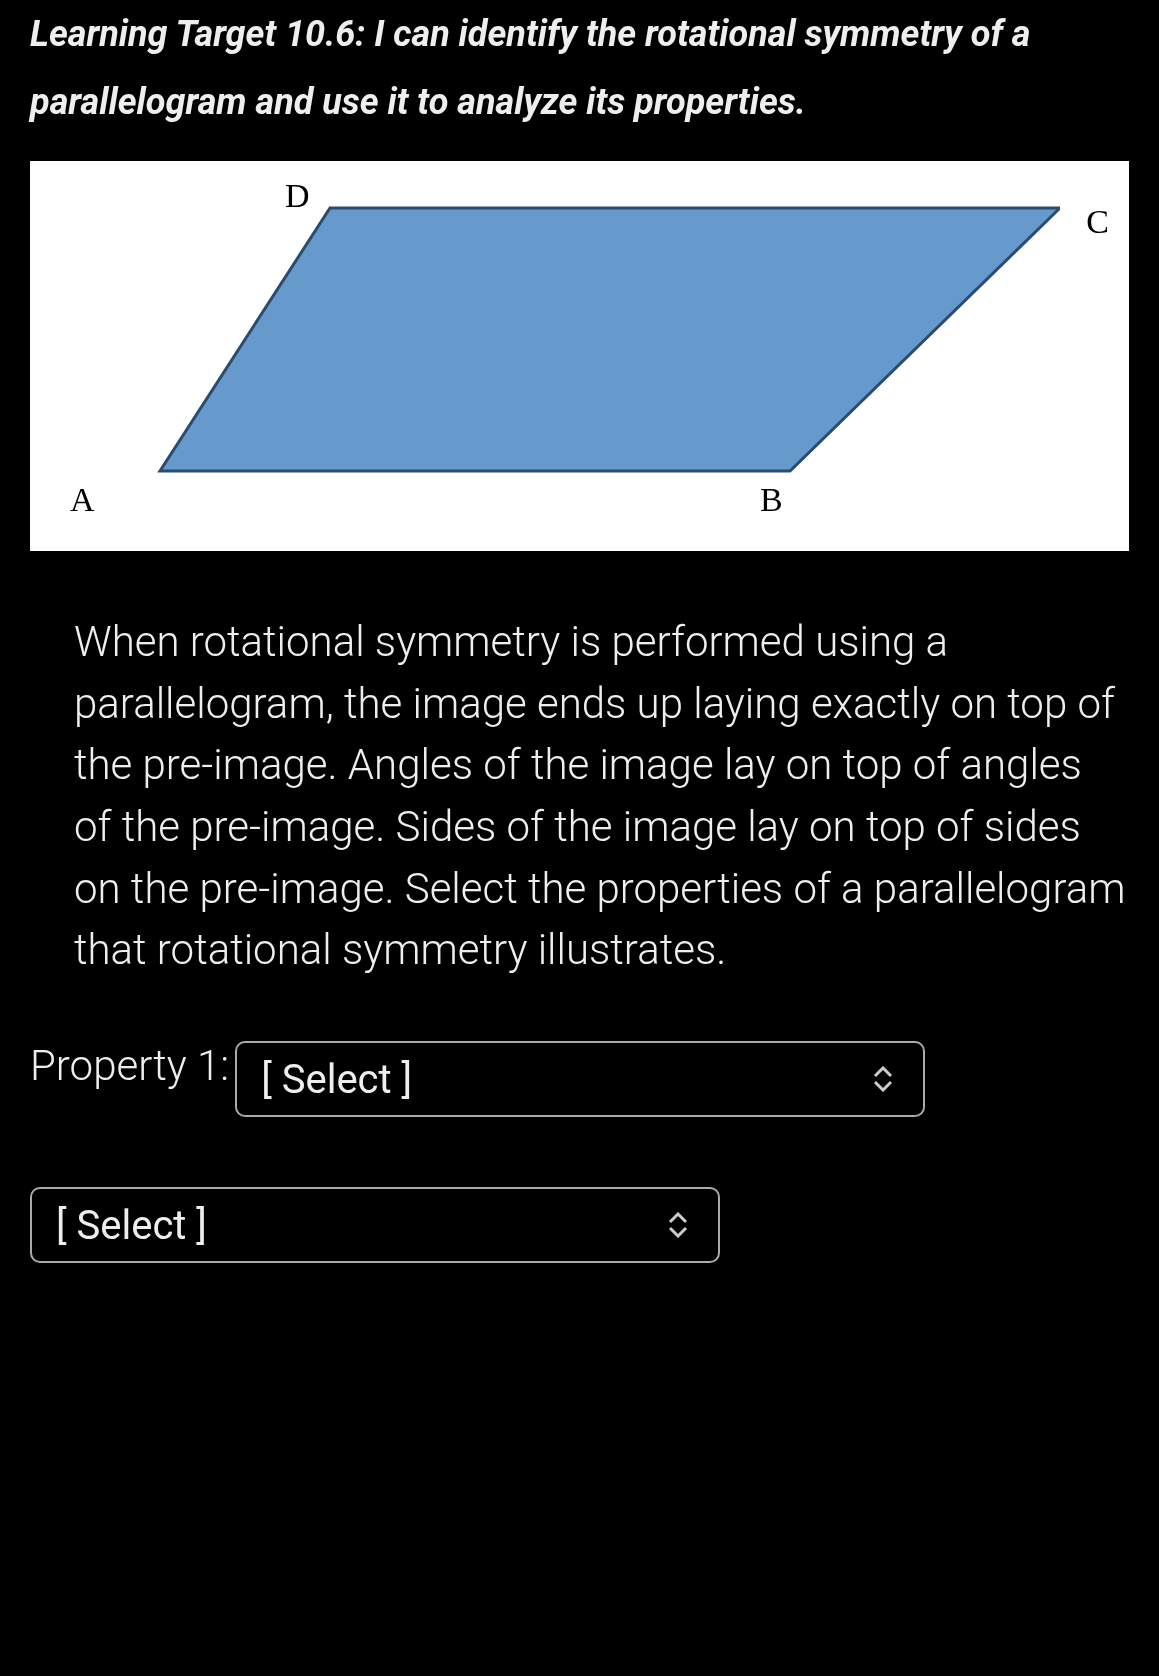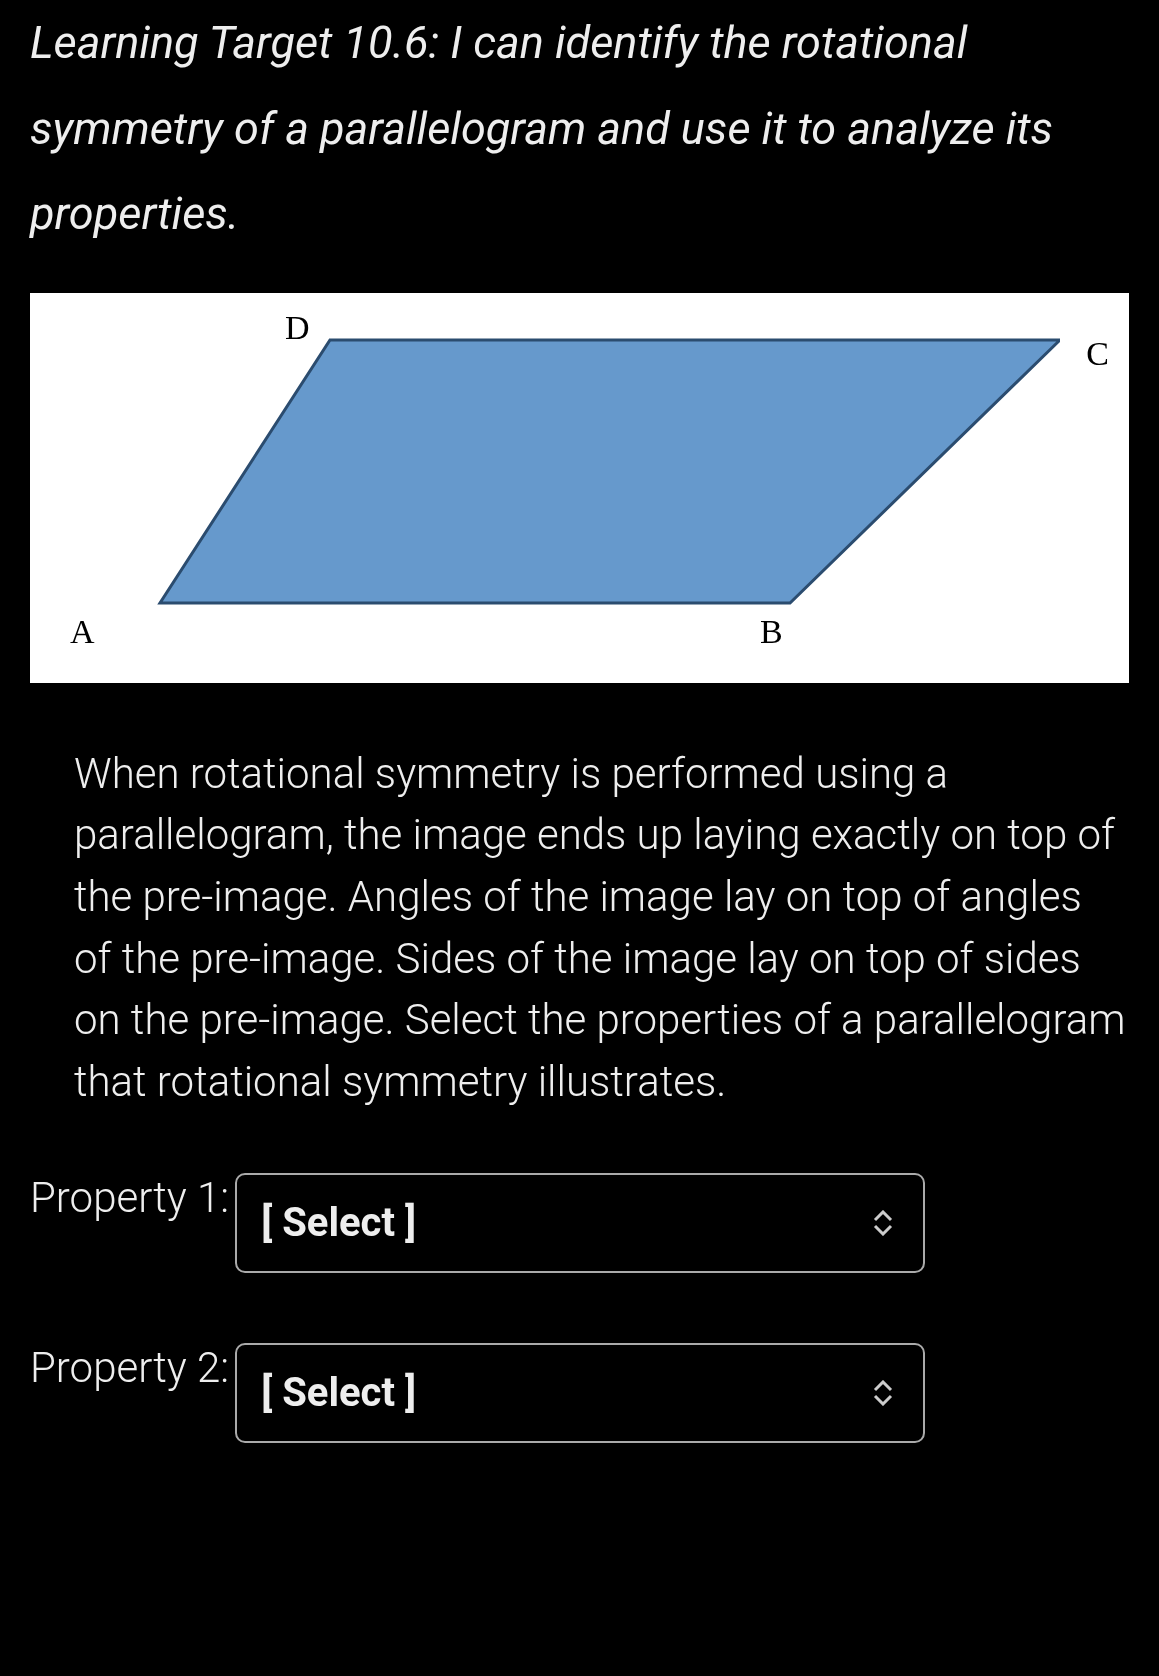--- a/index.html
+++ b/index.html
@@ -5,26 +5,26 @@
   * { box-sizing: border-box; margin: 0; padding: 0; }
   body {
     background: #000;
     color: #fff;
     font-family: -apple-system, BlinkMacSystemFont, "Segoe UI", Roboto, sans-serif;
     width: 1159px;
     padding: 0 30px 60px 30px;
   }
   .learning-target {
     font-style: italic;
-    font-weight: 400;
-    font-size: 45px;
+    font-weight: 700;
+    font-size: 36px;
     line-height: 1.9;
     color: #eee;
     padding-top: 0;
-    padding-bottom: 36px;
+    padding-bottom: 24px;
   }
   .diagram-box {
     background: #fff;
     width: 100%;
     height: 390px;
     position: relative;
     margin-bottom: 60px;
   }
   .parallelogram {
     position: absolute;
@@ -56,32 +56,32 @@
     margin-bottom: 70px;
   }
   .prop-label {
     font-size: 42px;
     color: #eee;
     font-weight: 300;
     white-space: nowrap;
   }
   .select-box {
     flex: 0 0 690px;
-    height: 100px;
+    height: 76px;
     border: 2px solid #aaa;
     border-radius: 10px;
     background: #000;
     color: #eee;
     display: flex;
     align-items: center;
     justify-content: space-between;
     padding: 0 30px 0 24px;
     font-size: 40px;
     cursor: pointer;
-    font-weight: 700;
+    font-weight: 400;
   }
   .chevrons {
     display: flex;
     flex-direction: column;
     gap: 2px;
     align-items: center;
   }
   .chevrons svg { display: block; }
 </style>
 </head>
@@ -110,21 +110,20 @@
           <polyline points="2,10 10,2 18,10" fill="none" stroke="#ccc" stroke-width="3"></polyline>
         </svg>
       <svg width="20" height="12" viewBox="0 0 20 12">
           <polyline points="2,2 10,10 18,2" fill="none" stroke="#ccc" stroke-width="3"></polyline>
         </svg>
     </span>
   </div>
 </div>
 
 <div class="prop-row">
-  <div class="prop-label">Property 2:</div>
   <div class="select-box">
     <span>[ Select ]</span>
     <span class="chevrons">
       <svg width="20" height="12" viewBox="0 0 20 12">
           <polyline points="2,10 10,2 18,10" fill="none" stroke="#ccc" stroke-width="3"></polyline>
         </svg>
       <svg width="20" height="12" viewBox="0 0 20 12">
           <polyline points="2,2 10,10 18,2" fill="none" stroke="#ccc" stroke-width="3"></polyline>
         </svg>
     </span>

